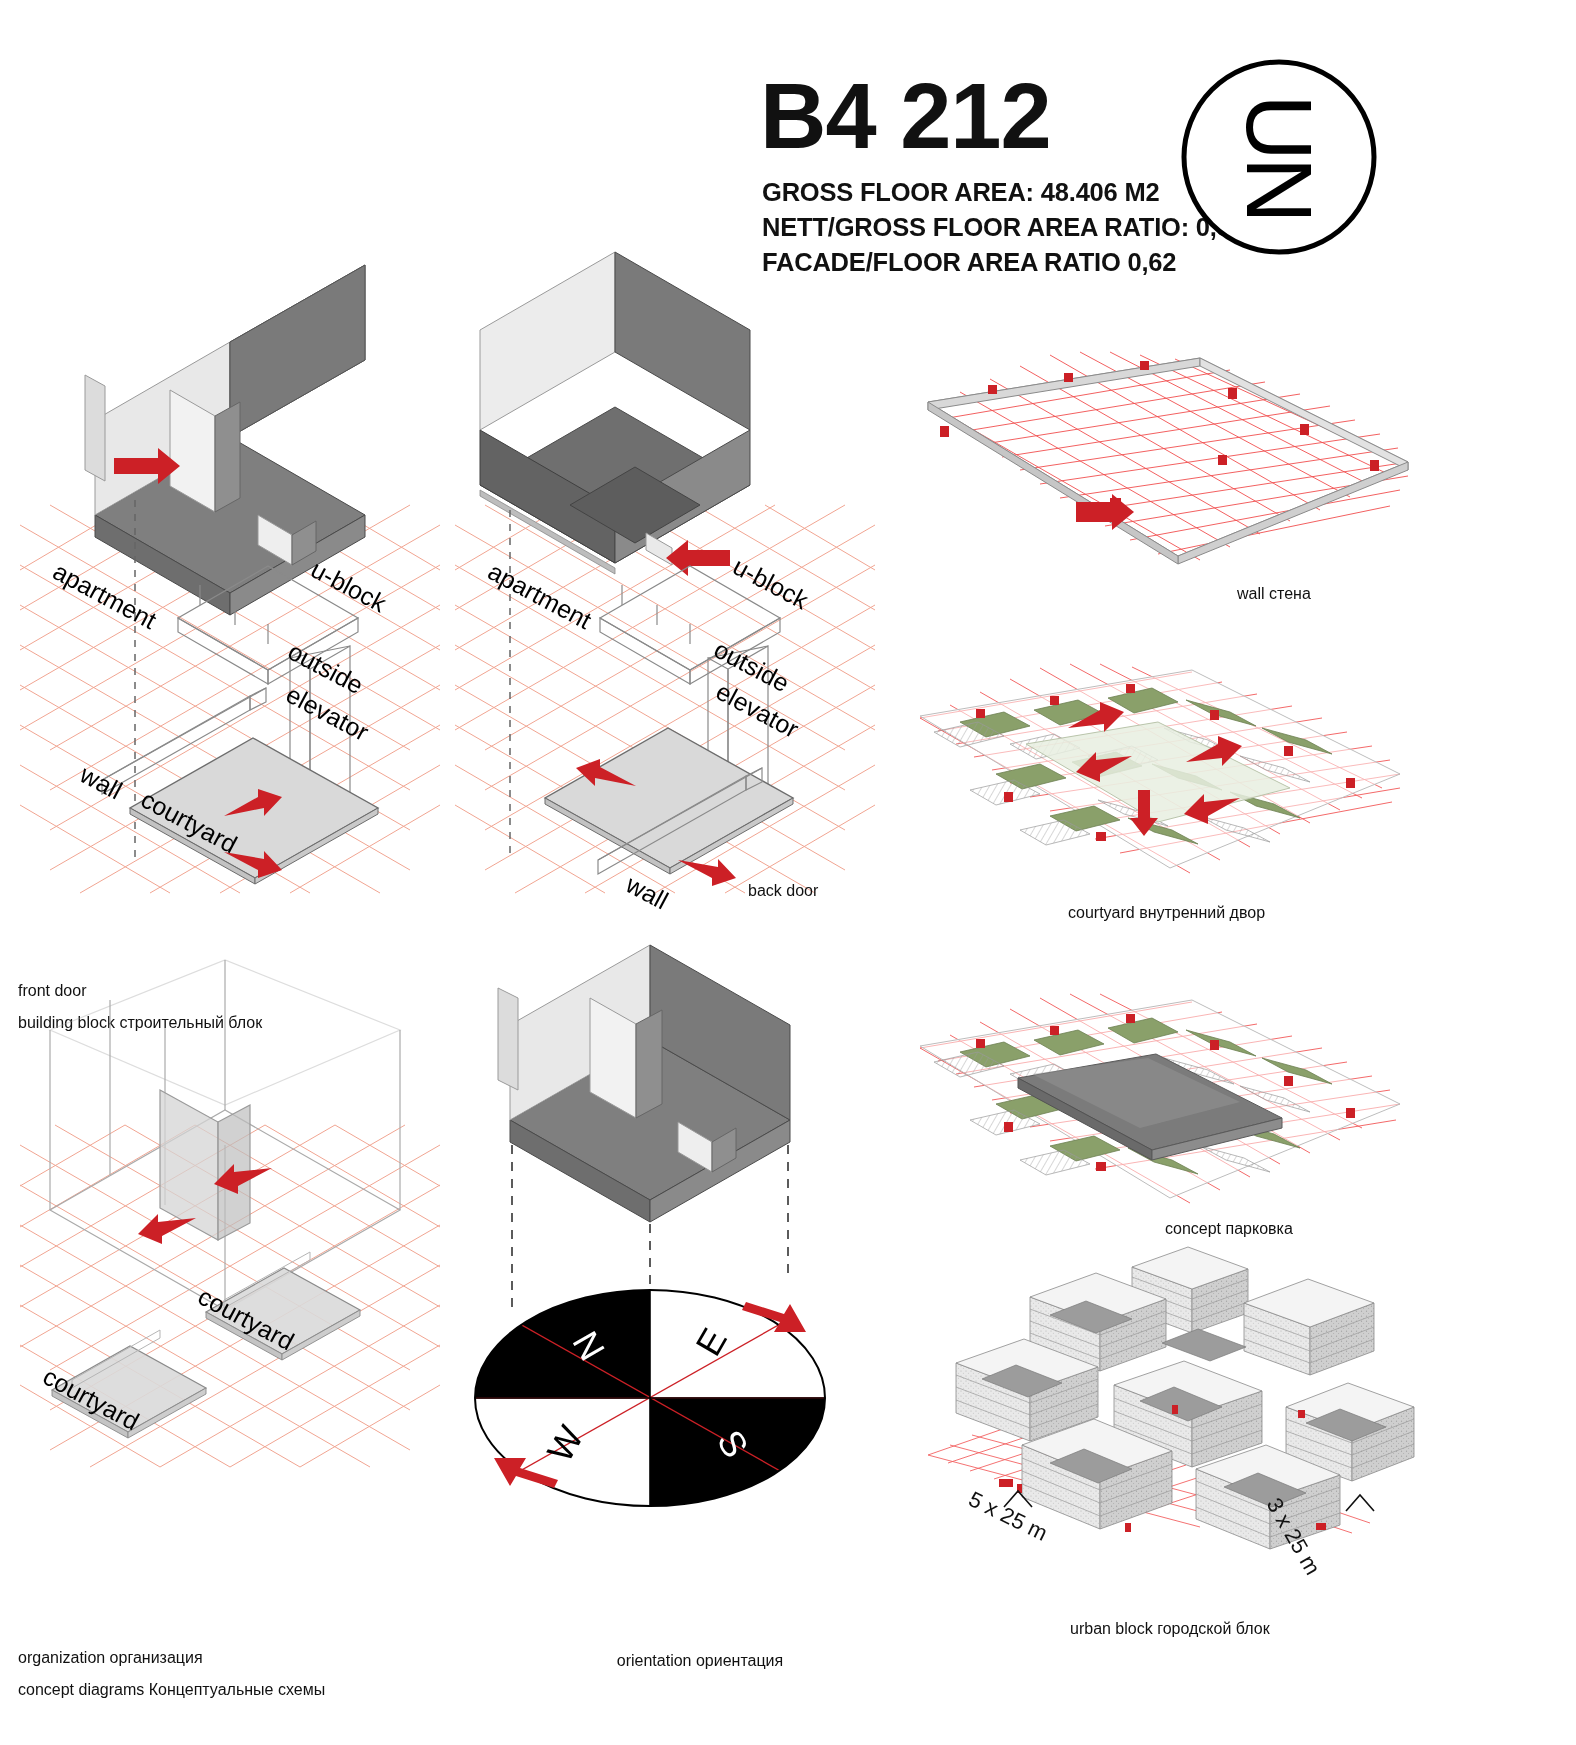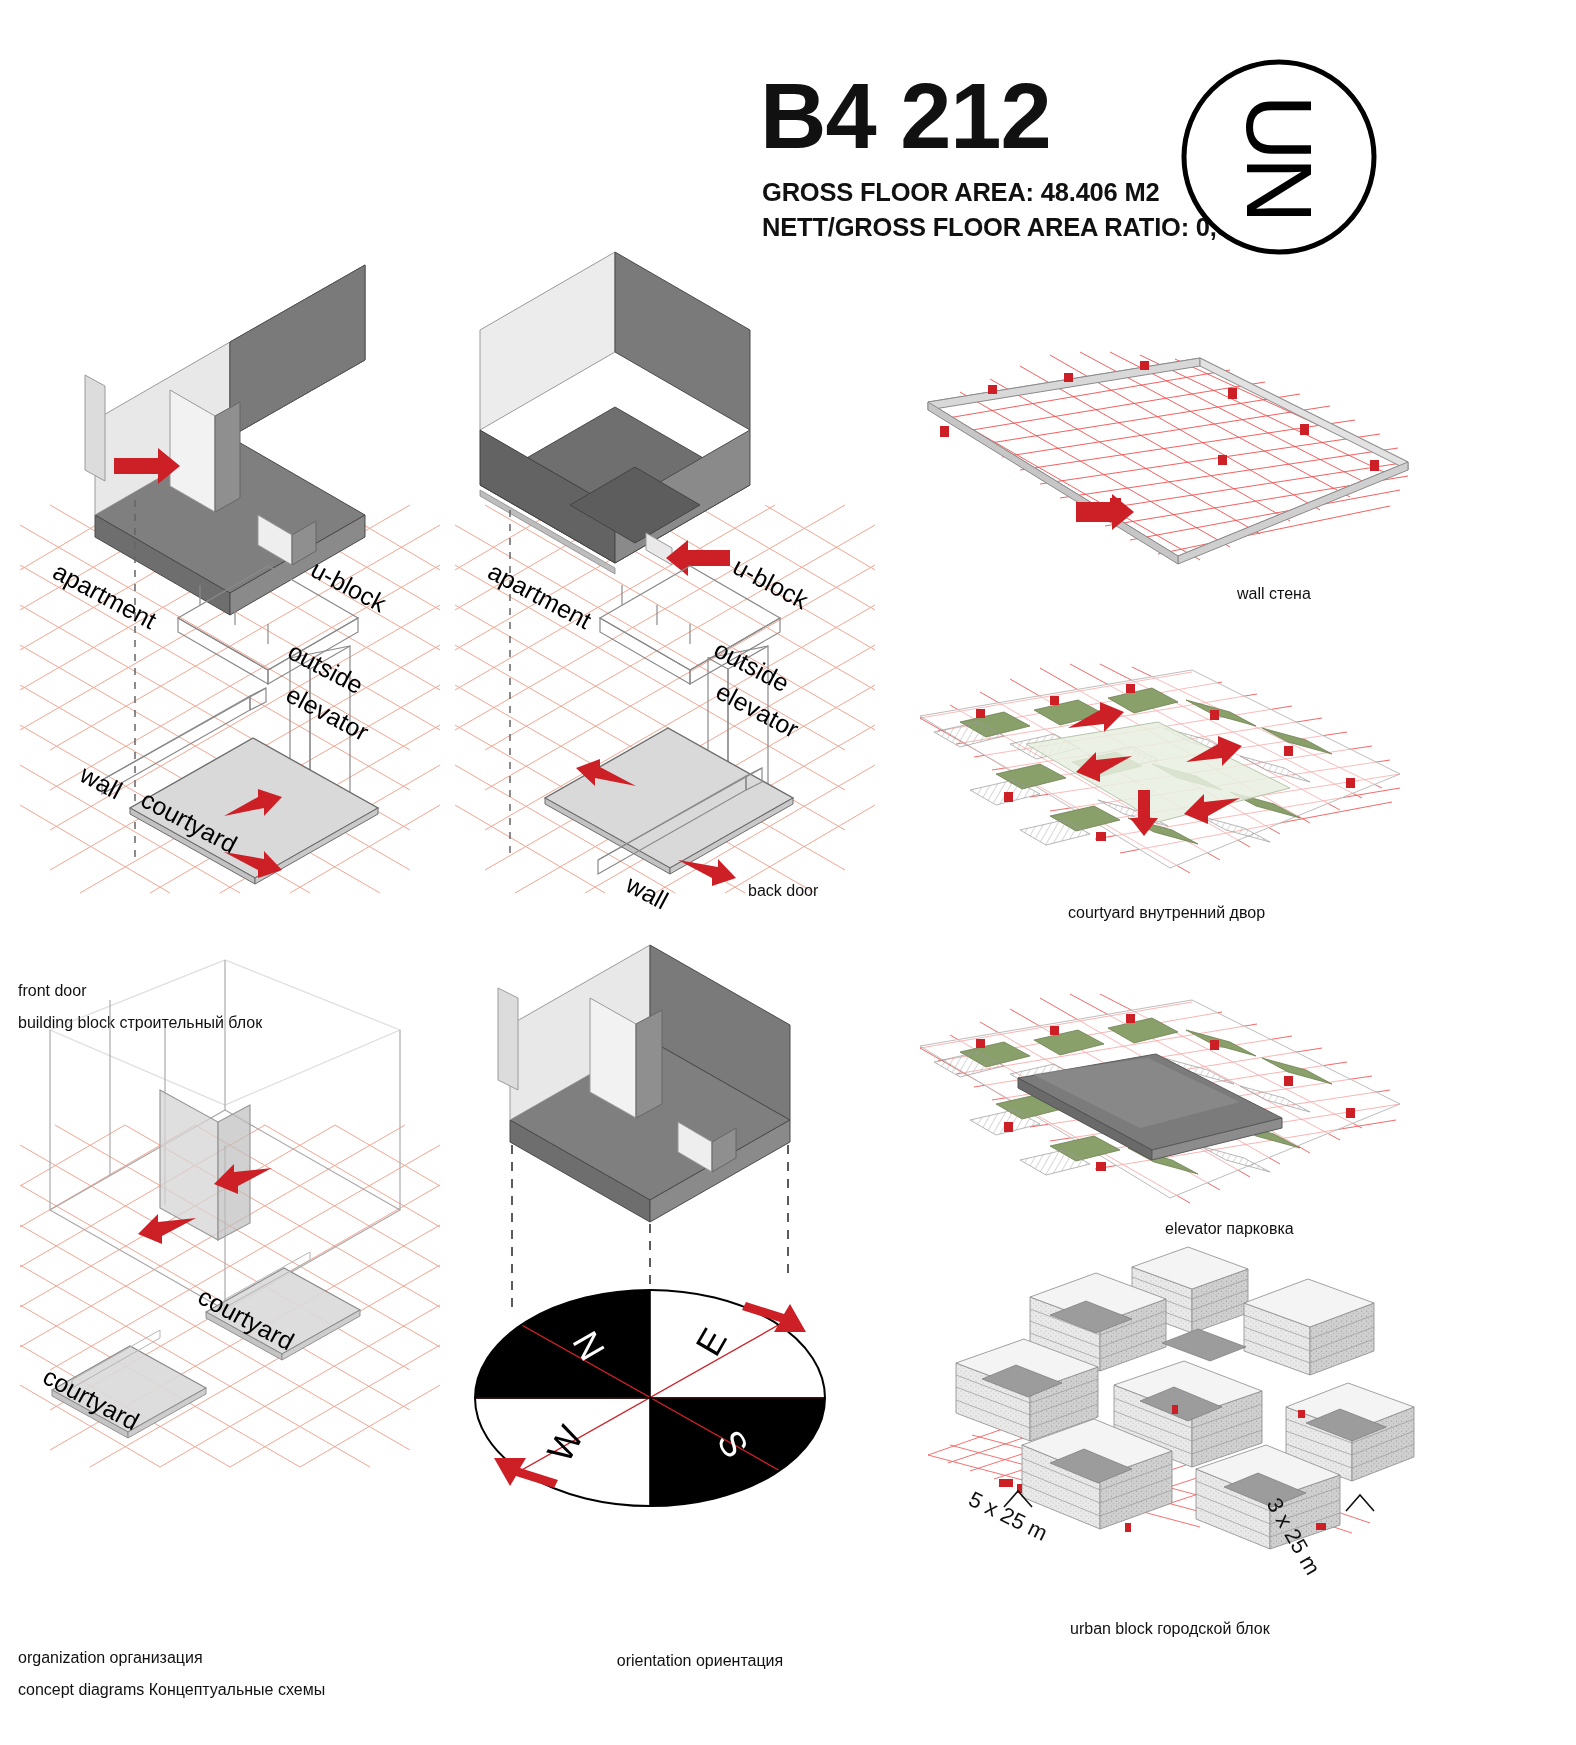--- a/index.html
+++ b/index.html
@@ -52,20 +52,21 @@
 </style>
 </head>
 <body>
 
 <div class="sheet">
 
   <div id="header">
     <div id="title">B4 212</div>
     <div class="meta" id="meta0">GROSS FLOOR AREA: 48.406 M2</div>
     <div class="meta" id="meta1">NETT/GROSS FLOOR AREA RATIO: 0,82</div>
+    <div class="meta" id="meta2">FACADE/FLOOR AREA RATIO 0,62</div>
 
     <div id="logo">
       <svg width="198" height="198" viewBox="0 0 198 198">
         <circle cx="99" cy="99" r="95" fill="#fff" stroke="#000" stroke-width="5"></circle>
         <g transform="rotate(90 99 99)">
           <text x="99" y="99" text-anchor="middle" dominant-baseline="central" font-family="'Liberation Sans',sans-serif" font-size="92" font-weight="400" letter-spacing="-4" fill="#000">UN</text>
         </g>
       </svg>
     </div>
   </div>
@@ -617,21 +618,21 @@
         <rect x="150" y="56" width="9" height="9"></rect>
         <rect x="226" y="44" width="9" height="9"></rect>
         <rect x="310" y="70" width="9" height="10"></rect>
         <rect x="384" y="106" width="9" height="10"></rect>
         <rect x="446" y="138" width="9" height="10"></rect>
         <rect x="196" y="192" width="10" height="9"></rect>
         <rect x="104" y="152" width="9" height="10"></rect>
       </g>
     </svg>
   </div>
-  <div class="cap" style="left:1165px;top:1213px;">elevator парковка</div>
+  <div class="cap" style="left:1165px;top:1213px;">concept парковка</div>
 
   <div class="panel" id="p8" style="left:900px;top:1255px;">
     <svg width="530" height="300" viewBox="0 0 530 300">
       <defs>
         <pattern id="speck" width="5" height="5" patternUnits="userSpaceOnUse">
           <rect width="5" height="5" fill="#e9e9e9"></rect>
           <circle cx="1" cy="1" r="0.6" fill="#b5b5b5"></circle>
           <circle cx="3.4" cy="3.2" r="0.5" fill="#c4c4c4"></circle>
         </pattern>
         <pattern id="speckd" width="5" height="5" patternUnits="userSpaceOnUse">

